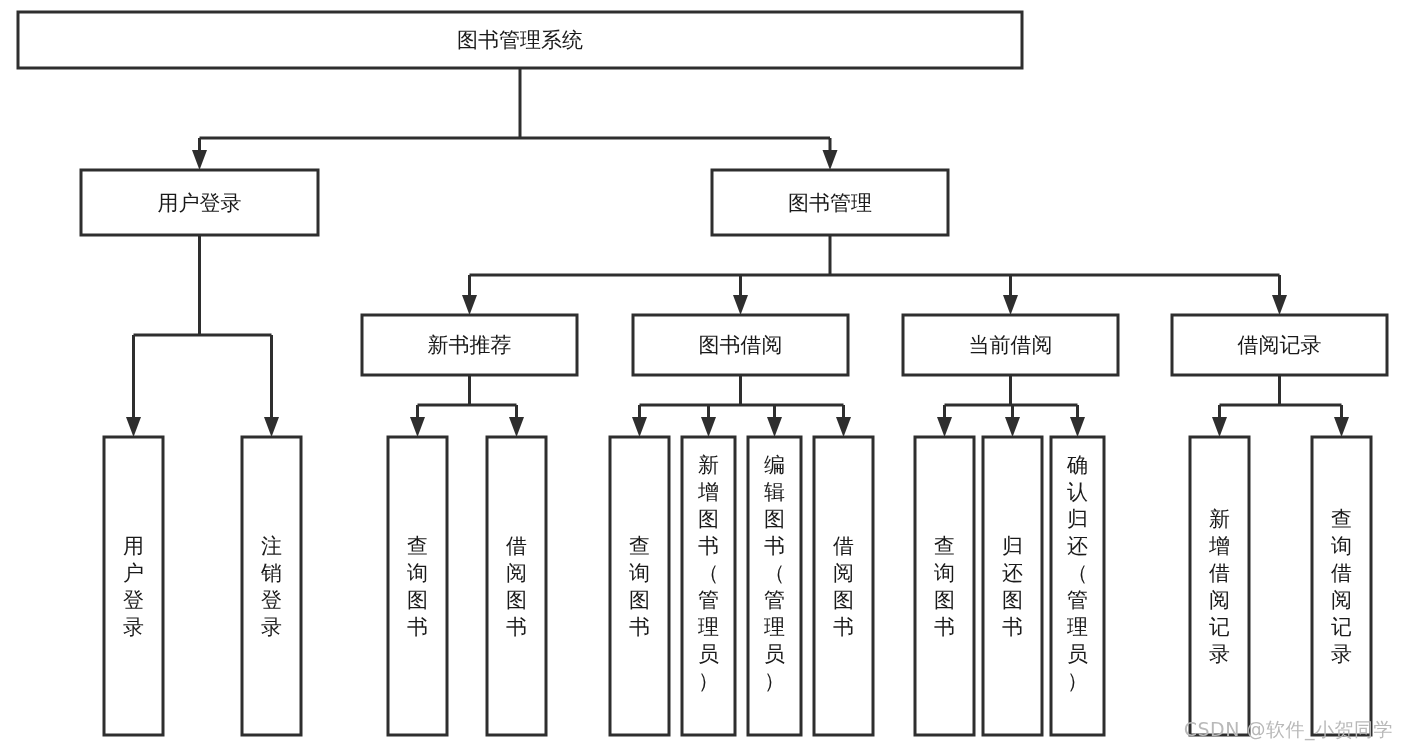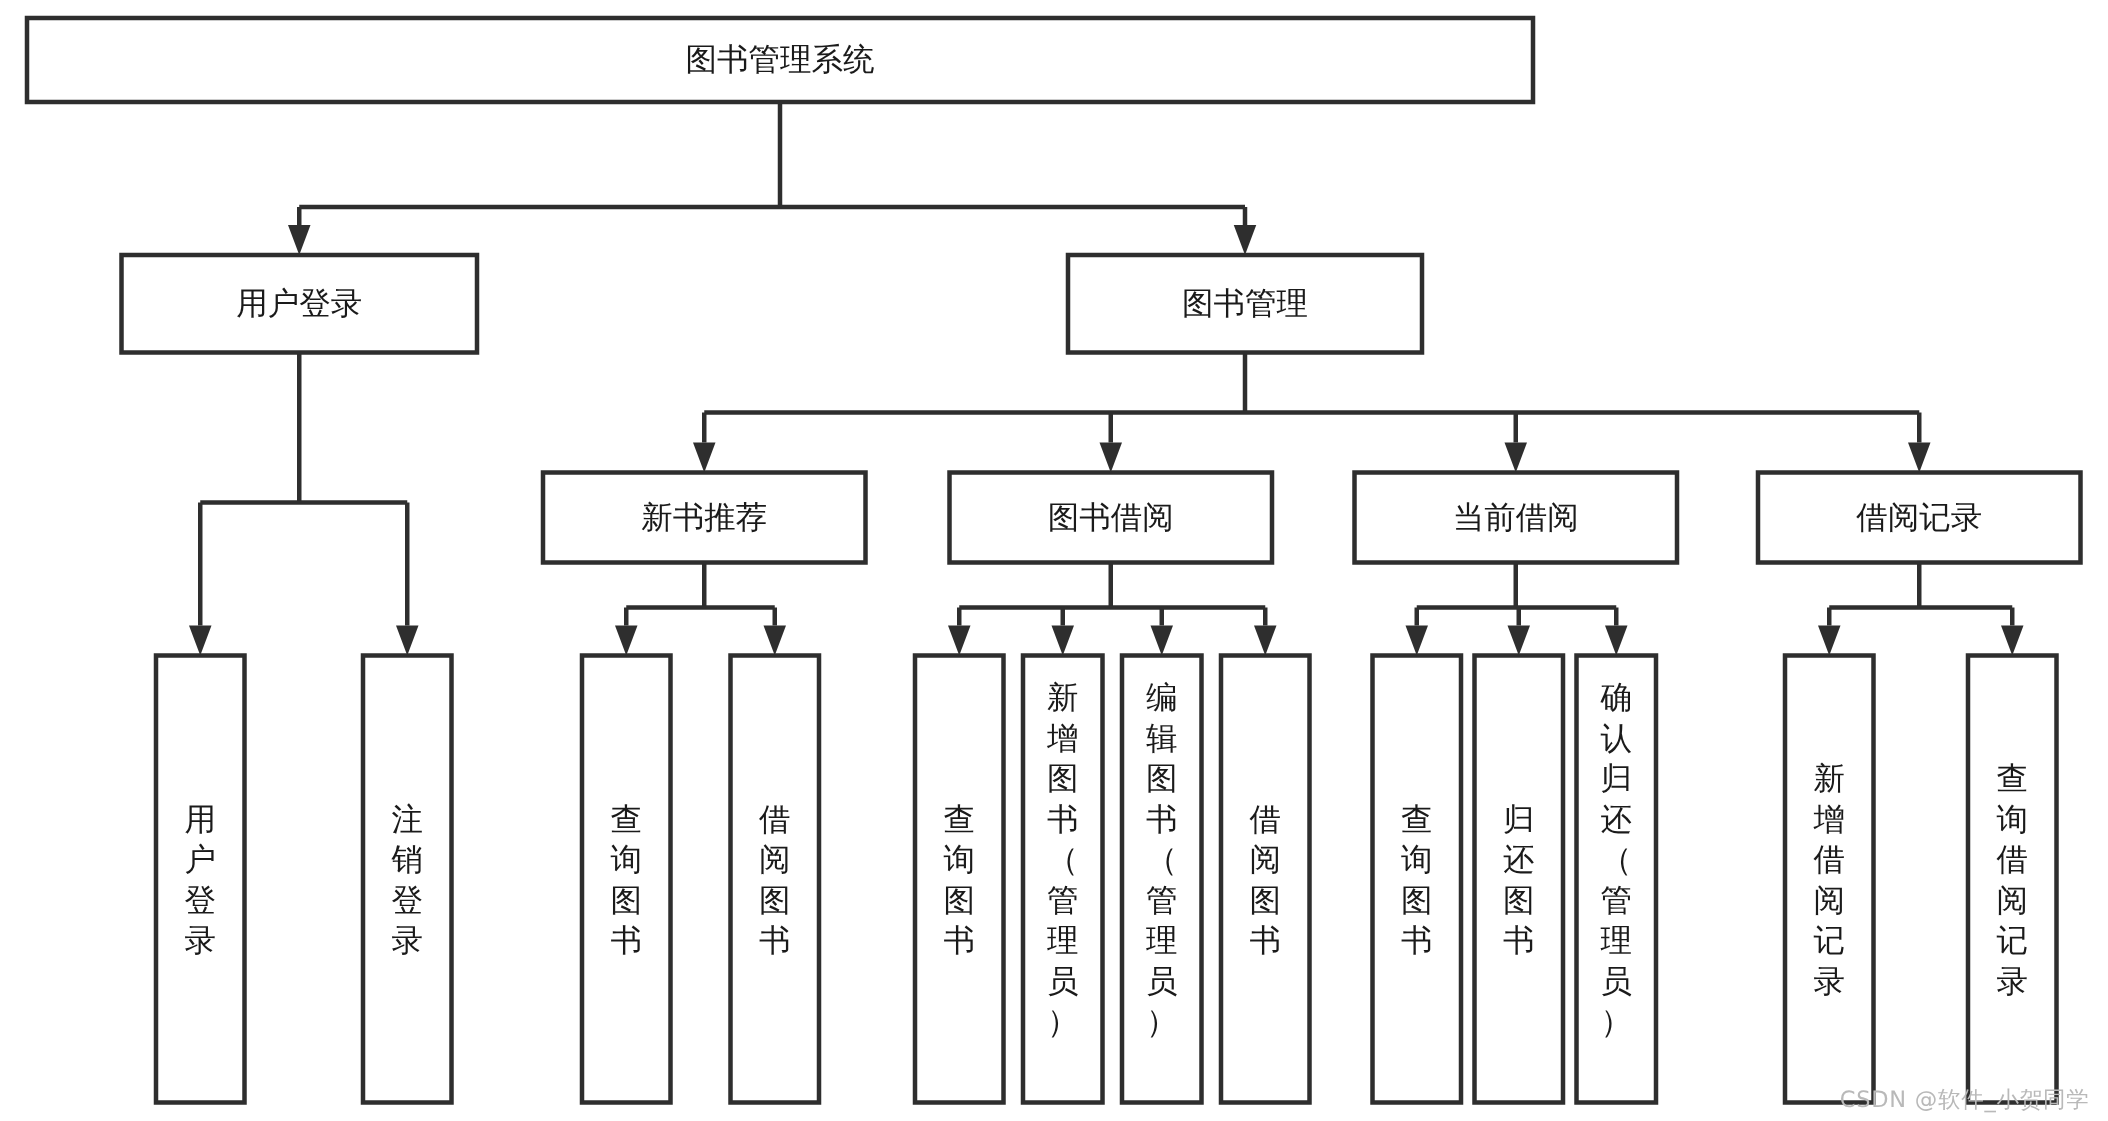--- a/index.html
+++ b/index.html
@@ -52,21 +52,21 @@
     font-family: "DejaVu Sans", "Liberation Sans", sans-serif;
     font-size: 21px;
     fill: #1a1a1a;
     text-anchor: middle;
   }
   .watermark {
     position: absolute;
     right: 12px;
     bottom: 4px;
     font-family: "DejaVu Sans", "Liberation Sans", sans-serif;
-    font-size: 15px;
+    font-size: 19px;
     color: #b9b9b9;
     white-space: nowrap;
     letter-spacing: 0.5px;
   }
 </style>
 </head>
 <body>
 
 <div id="diagram-root">
   <svg class="diagram-canvas" id="diagram-canvas" viewBox="0 0 1405 747" xmlns="http://www.w3.org/2000/svg">

